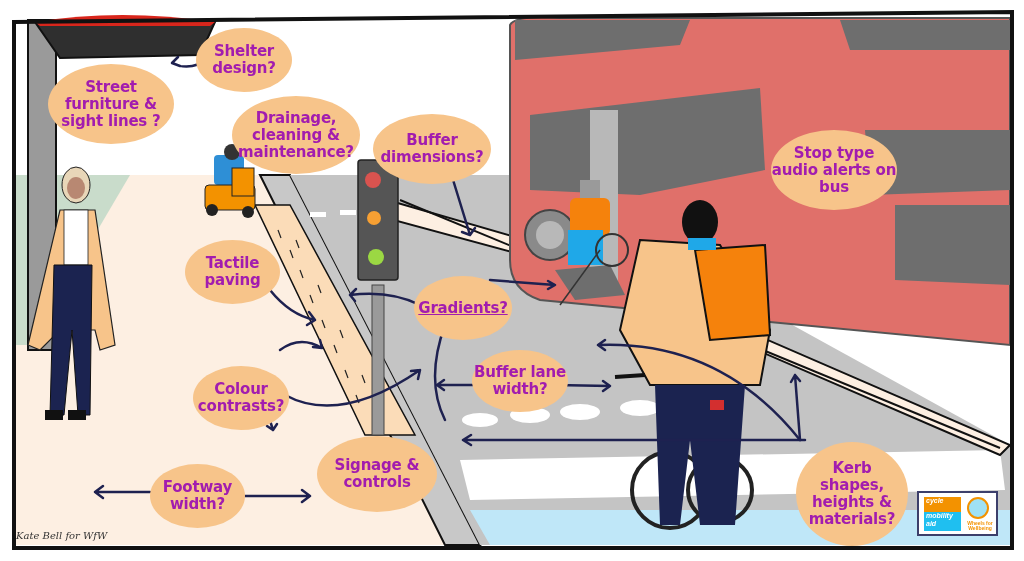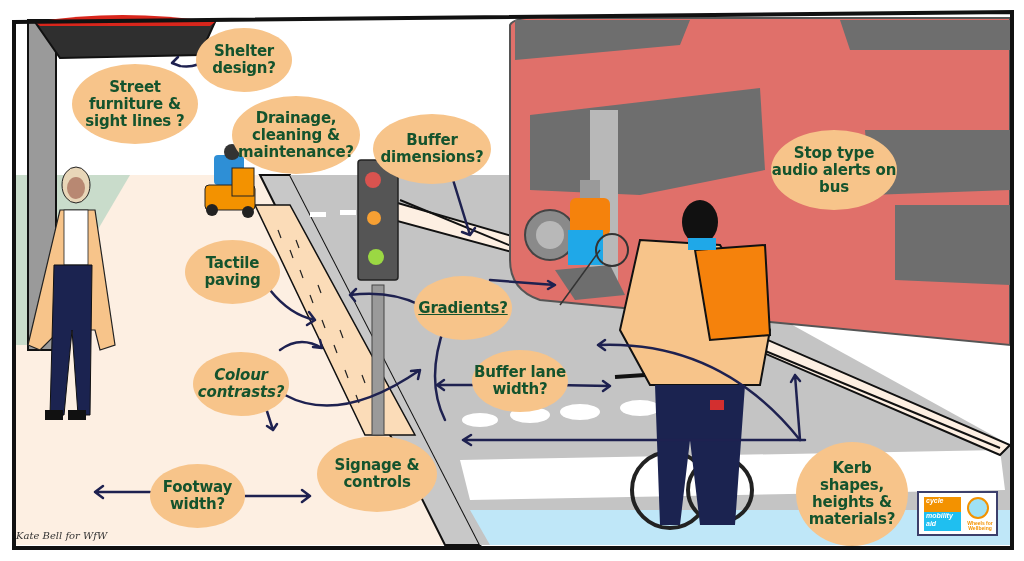--- a/index.html
+++ b/index.html
@@ -1,21 +1,21 @@
 <!DOCTYPE html>
 <html><head>
 <meta charset="utf-8">
 <style>
   html, body { margin:0; padding:0; background:#ffffff; }
   body { width:1024px; height:561px; overflow:hidden; position:relative; font-family:"Liberation Sans", sans-serif; }
   #scene { position:absolute; left:0; top:0; width:1024px; height:561px; }
   .bubble {
     position:absolute; background:#f7c48a; border-radius:50%;
     display:flex; align-items:center; justify-content:center; text-align:center;
-    color:#14532d; font-weight:bold; font-size:15px; line-height:17px;
+    color:#a21caf; font-weight:bold; font-size:15px; line-height:17px;
     font-family:"DejaVu Sans", sans-serif; letter-spacing:-0.2px;
   }
   .bubble span { white-space:pre-line; }
   .credit { position:absolute; left:16px; top:530px; font-family:"DejaVu Serif", serif; font-style:italic; font-size:10px; color:#333; }
   .logo { position:absolute; left:917px; top:491px; width:81px; height:45px; border:2px solid #3c3f6b; background:#fff; box-sizing:border-box; }
   .logo .l1 { position:absolute; left:5px; top:4px; width:35px; height:15px; background:#f39200; color:#fff; font-size:7px; font-style:italic; font-weight:bold; padding-left:2px; line-height:8px;}
   .logo .l2 { position:absolute; left:5px; top:19px; width:35px; height:19px; background:#1fbff0; color:#fff; font-size:7px; font-style:italic; font-weight:bold; padding-left:2px; line-height:8px;}
   .logo .wheel { position:absolute; left:48px; top:4px; width:22px; height:22px; border-radius:50%; border:2px solid #f39200; background:#9fe1f5; box-sizing:border-box;}
   .logo .wtext { position:absolute; left:44px; top:28px; width:34px; font-size:5px; color:#f39200; font-weight:bold; text-align:center; line-height:5px;}
 </style>
@@ -133,21 +133,21 @@
     <path d="M800,440 L795,375 M795,375 l-4,7 M795,375 l5,6"></path>
     <path d="M150,492 L95,492 M95,492 l8,-6 M95,492 l8,6"></path>
     <path d="M245,496 L310,496 M310,496 l-8,-6 M310,496 l-8,6"></path>
   </g>
 </svg>
 
 <div class="bubble" style="left:196px;top:28px;width:96px;height:64px;">
     <span>Shelter
 design?</span>
   </div>
-<div class="bubble" style="left:72px;top:64px;width:126px;height:80px;">
+<div class="bubble" style="left:48px;top:64px;width:126px;height:80px;">
     <span>Street
 furniture &amp;
 sight lines ?</span>
   </div>
 <div class="bubble" style="left:232px;top:96px;width:128px;height:78px;">
     <span>Drainage,
 cleaning &amp;
 maintenance?</span>
   </div>
 <div class="bubble" style="left:373px;top:114px;width:118px;height:70px;">
@@ -159,21 +159,21 @@
 audio alerts on
 bus</span>
   </div>
 <div class="bubble" style="left:185px;top:240px;width:95px;height:64px;">
     <span>Tactile
 paving</span>
   </div>
 <div class="bubble" style="left:414px;top:276px;width:98px;height:64px;text-decoration:underline;">
     <span>Gradients?</span>
   </div>
-<div class="bubble" style="left:193px;top:352px;width:96px;height:64px;font-style:italic;">
+<div class="bubble" style="left:193px;top:366px;width:96px;height:64px;">
     <span>Colour
 contrasts?</span>
   </div>
 <div class="bubble" style="left:472px;top:350px;width:96px;height:62px;">
     <span>Buffer lane
 width?</span>
   </div>
 <div class="bubble" style="left:317px;top:436px;width:120px;height:76px;">
     <span>Signage &amp;
 controls</span>

